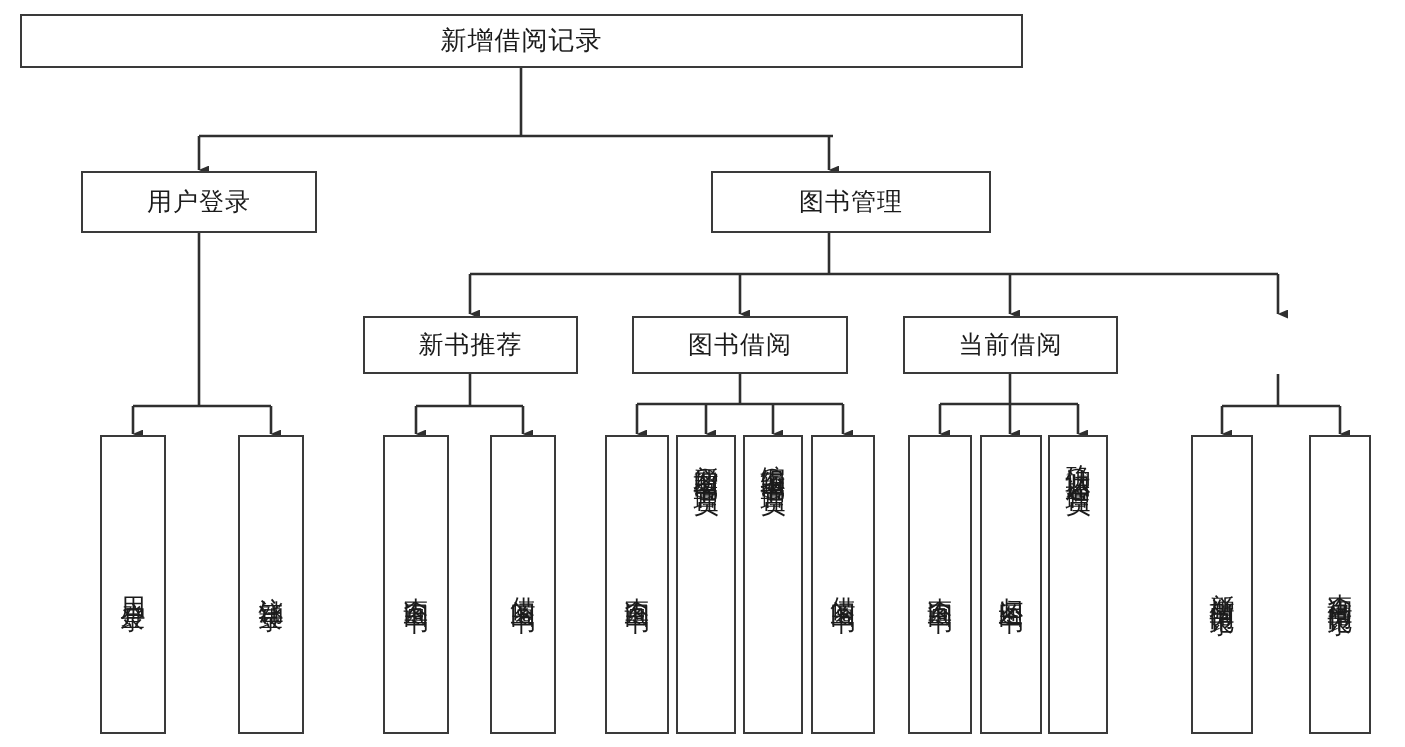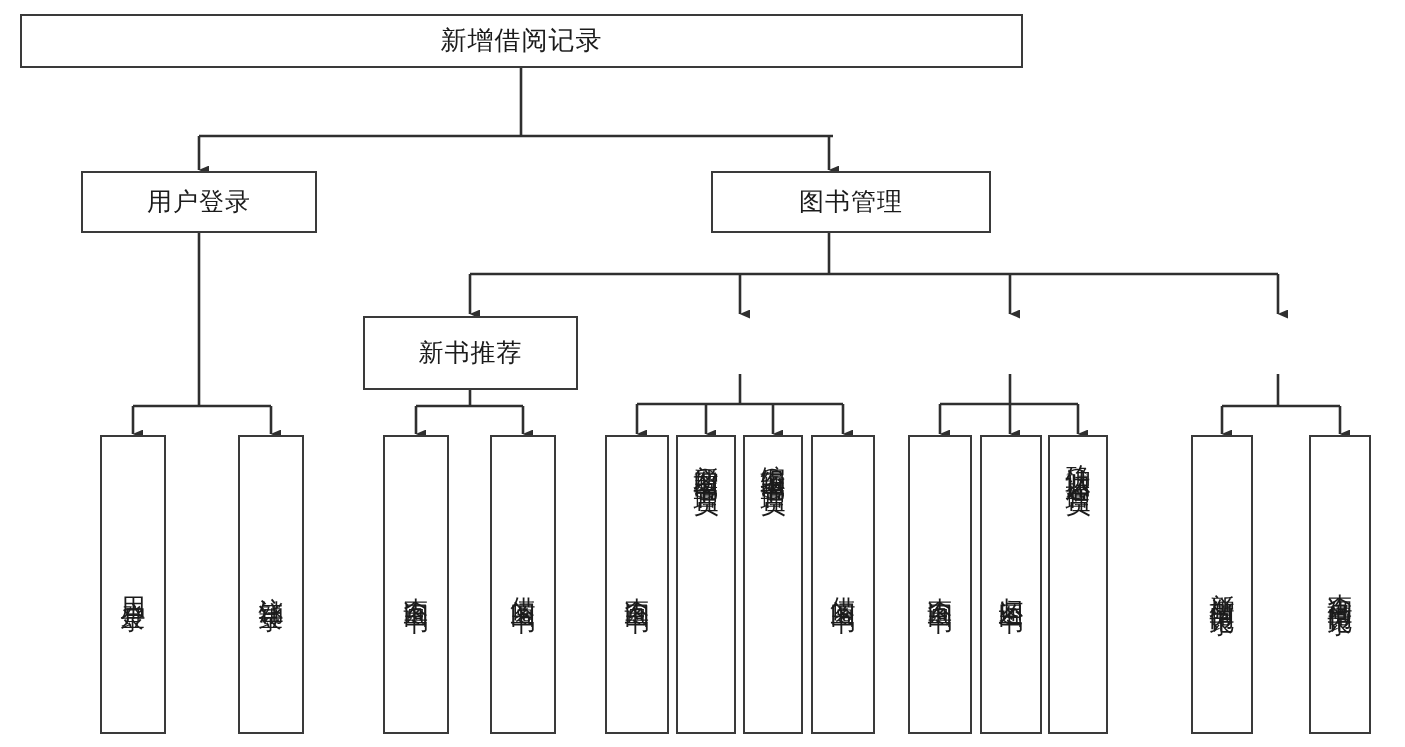--- a/index.html
+++ b/index.html
@@ -140,25 +140,31 @@
   </div>
 
   <div class="node horiz" style="left:81px; top:171px; width:236px; height:62px;">
     <span class="node-label">用户登录</span>
   </div>
 
   <div class="node horiz" style="left:711px; top:171px; width:280px; height:62px;">
     <span class="node-label">图书管理</span>
   </div>
 
-  <div class="node horiz" style="left:363px; top:316px; width:215px; height:74px;">
+  <div class="node horiz" style="left:363px; top:316px; width:215px; height:58px;">
     <span class="node-label">新书推荐</span>
   </div>
 
-
+  <div class="node horiz" style="left:632px; top:316px; width:216px; height:58px;">
+    <span class="node-label">图书借阅</span>
+  </div>
+
+  <div class="node horiz" style="left:903px; top:316px; width:215px; height:58px;">
+    <span class="node-label">当前借阅</span>
+  </div>
 
 
   <div class="node vert centered" style="left:100px; top:435px; width:66px; height:299px;">
     <span class="node-label">用户登录</span>
   </div>
 
   <div class="node vert centered" style="left:238px; top:435px; width:66px; height:299px;">
     <span class="node-label">注销登录</span>
   </div>
 

